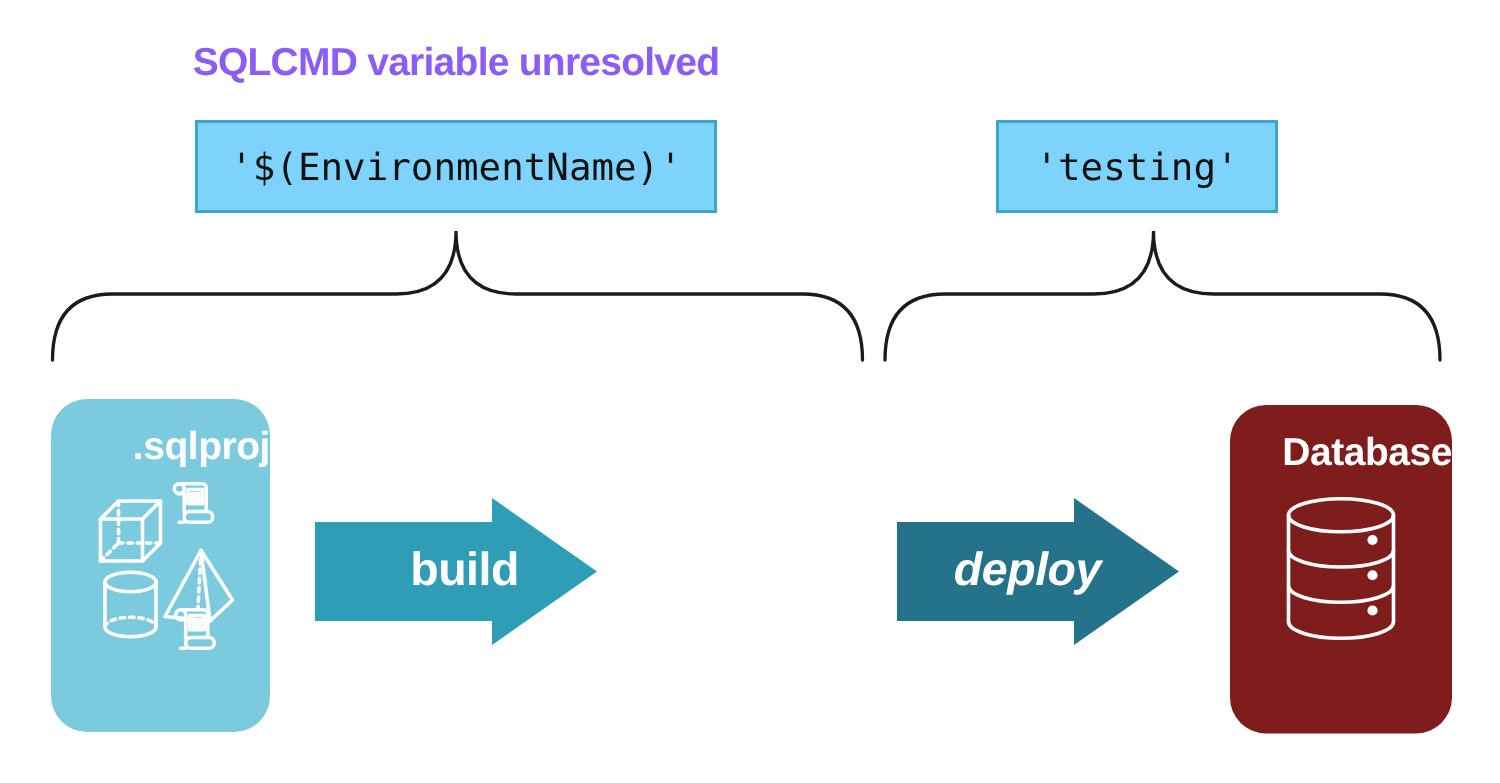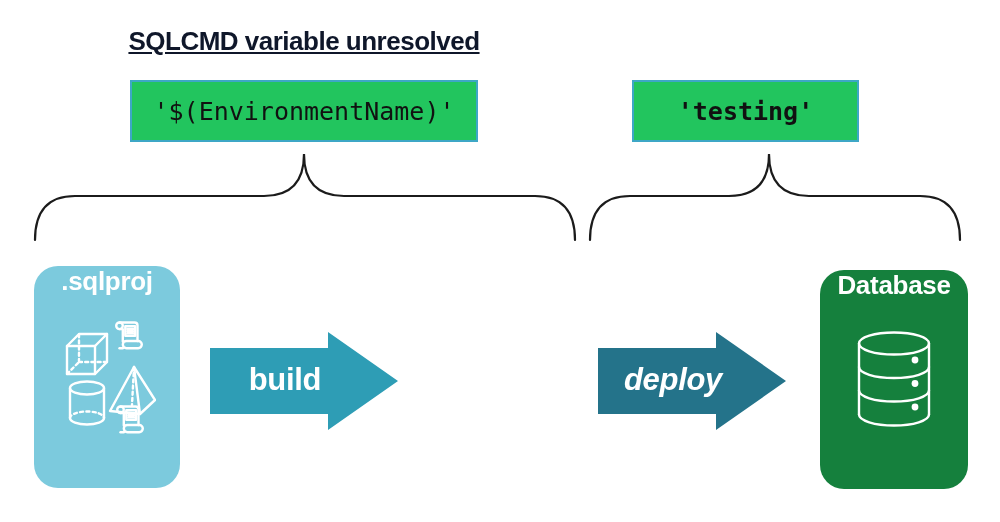--- a/index.html
+++ b/index.html
@@ -2,58 +2,58 @@
 <html><head>
 <meta charset="utf-8">
 <style>
   html,body { margin:0; padding:0; background:#ffffff; }
   .canvas {
     position:relative; width:1000px; height:522px; background:#ffffff;
     font-family:"Liberation Sans", sans-serif; overflow:hidden;
   }
   .heading {
     position:absolute; top:26px; font-weight:700; font-size:26px;
-    letter-spacing:-0.5px; color:#0f172a; text-align:center; white-space:nowrap;text-decoration:underline;
+    letter-spacing:-0.5px; color:#8b5cf6; text-align:center; white-space:nowrap;
   }
   #heading-left  { left:110px; width:388px; }
   #heading-right { left:578px; width:386px; }
   .code-box {
     position:absolute; top:80px; height:62px; box-sizing:border-box;
-    border:2px solid #3ea7c6; background:#22c55e;
+    border:2px solid #3ea7c6; background:#7dd3fc;
     display:flex; align-items:center; justify-content:center;
     font-family:"DejaVu Sans Mono", monospace; font-size:25px; color:#111111;
     white-space:nowrap;
   }
   #code-left  { left:130px; width:348px; }
-  #code-right { left:632px; width:227px;font-weight:bold; }
+  #code-right { left:664px; width:188px; }
   .braces { position:absolute; left:0; top:0; }
   .braces path { fill:none; stroke:#1b1b1b; stroke-width:2.2; stroke-linecap:round; }
   .card { position:absolute; border-radius:24px; }
   #card-sqlproj  { left:34px;  top:266px; width:146px; height:222px; background:#7ccadd; }
   #card-dacpac   { left:428px; top:270px; width:146px; height:219px; background:#2e9db5; }
-  #card-database { left:820px; top:270px; width:148px; height:219px; background:#15803d; }
+  #card-database { left:820px; top:270px; width:148px; height:219px; background:#7f1d1d; }
   .card-label {
-    text-align:center; color:#ffffff;
+    margin-top:16px; text-align:right; color:#ffffff;
     font-weight:700; font-size:26px; letter-spacing:-0.3px;
   }
   .card-icon { position:absolute; }
   #card-sqlproj  .card-icon { left:27px; top:54px; }
   #card-dacpac   .card-icon { left:21px; top:52px; }
   #card-database .card-icon { left:36px; top:60px; }
   .card-icon, .card-icon * { stroke:#ffffff; fill:none; stroke-width:2.4;
     stroke-linecap:round; stroke-linejoin:round; }
   .dashed { stroke-dasharray:3,3.2; }
   .dot { fill:#ffffff !important; stroke:none !important; }
   .arrow { position:absolute; width:188px; height:98px; }
   #arrow-build  { left:210px; top:332px; }
   #arrow-deploy { left:598px; top:332px;font-style:italic; }
   #arrow-build  polygon { fill:#2e9db5; }
   #arrow-deploy polygon { fill:#24738a; }
   .arrow-label {
-    position:absolute; left:14px; width:122px; top:30px; text-align:center;
+    position:absolute; left:14px; width:122px; top:30px; text-align:right;
     color:#ffffff; font-weight:700; font-size:31px; letter-spacing:-0.3px;
   }
 </style>
 </head>
 <body>
 
 <div class="canvas">
 
   <div class="heading" id="heading-left">SQLCMD variable unresolved</div>
 

